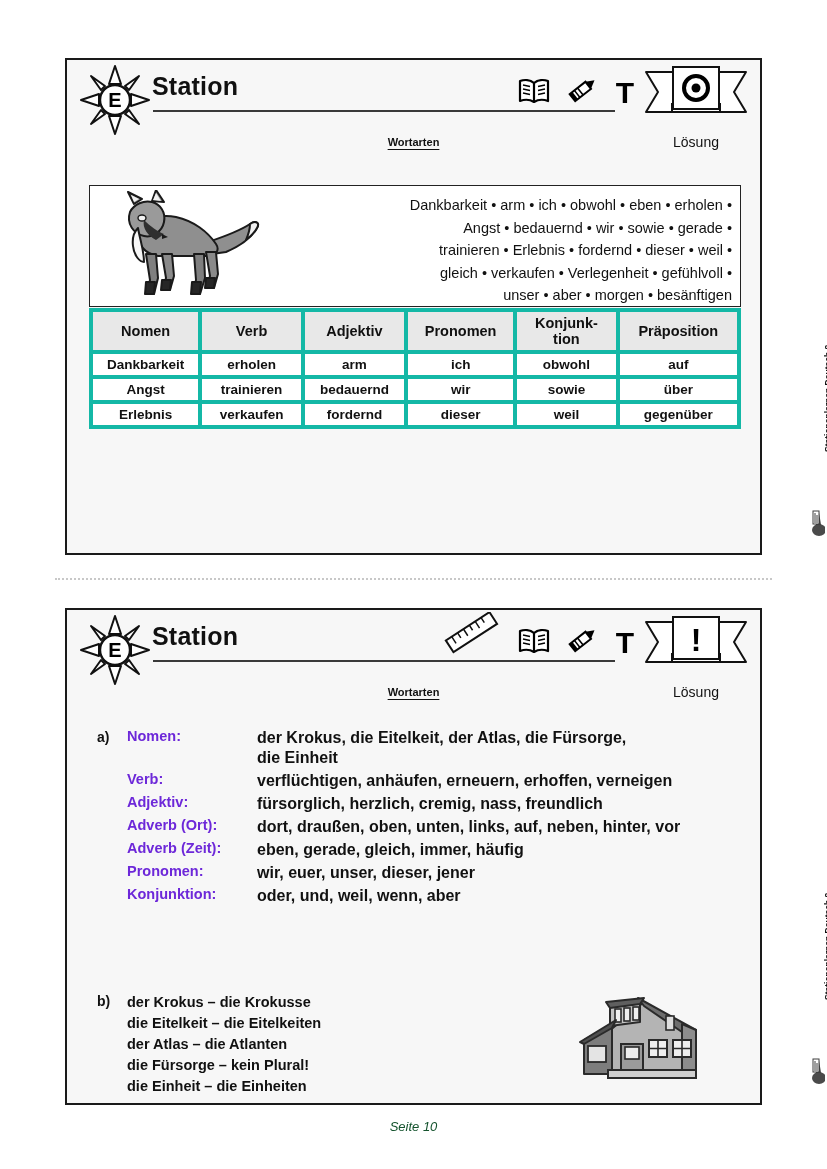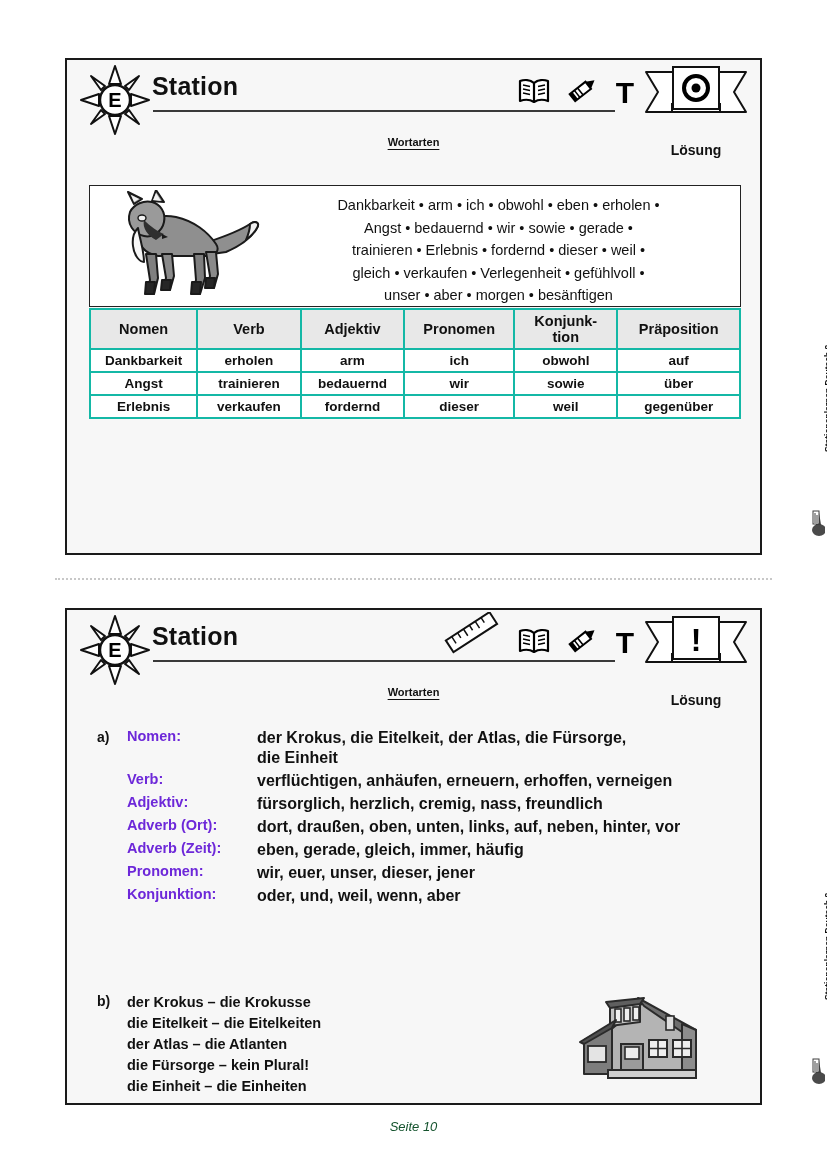--- a/index.html
+++ b/index.html
@@ -44,53 +44,53 @@
     position: absolute; top: 6px; right: 126px;
     display: flex; align-items: flex-end; gap: 16px; height: 42px;
   }
   .icon-t { font-size: 30px; font-weight: bold; color: #000; line-height: 1; }
 
   .loesung-wrap {
     position: absolute; right: 8px; top: 4px;
     width: 112px; text-align: center;
   }
   .loesung-label {
-    font-size: 14px; font-weight: bold; color: #111; margin-top: 12px;
+    font-size: 14px; font-weight: normal; color: #111; margin-top: 4px;
   }
 
   .worksheet-title {
     position: absolute; left: 0; right: 0; top: 76px;
     text-align: center;
     font-size: 11px; font-weight: bold; color: #111;
     text-decoration: underline;
     text-underline-offset: 3px;
   }
 
   
   .wordbox {
     position: absolute; left: 22px; top: 125px;
     width: 652px; height: 122px;
     background: #ffffff; border: 1px solid #222;
   }
   .fox { position: absolute; left: 10px; top: 4px; }
   .wordlist {
     position: absolute; left: 175px; top: 8px; right: 8px;
-    text-align: center;
+    text-align: right;
     font-size: 14.5px; color: #111; line-height: 22.5px;
   }
   .wordlist .wrow { white-space: nowrap; }
 
   table.wt {
     position: absolute; left: 22px; top: 248px;
     width: 652px;
     border-collapse: collapse;
     background: #fff;
   }
   table.wt th, table.wt td {
-    border: 2px solid #14b8a6;
+    border: 4px solid #14b8a6;
     text-align: center;
     font-size: 13.5px;
     color: #111;
     padding: 3px 14px;
   }
   table.wt th {
     background: #e8e8e8;
     font-weight: bold;
     font-size: 14.5px;
     height: 38px;

